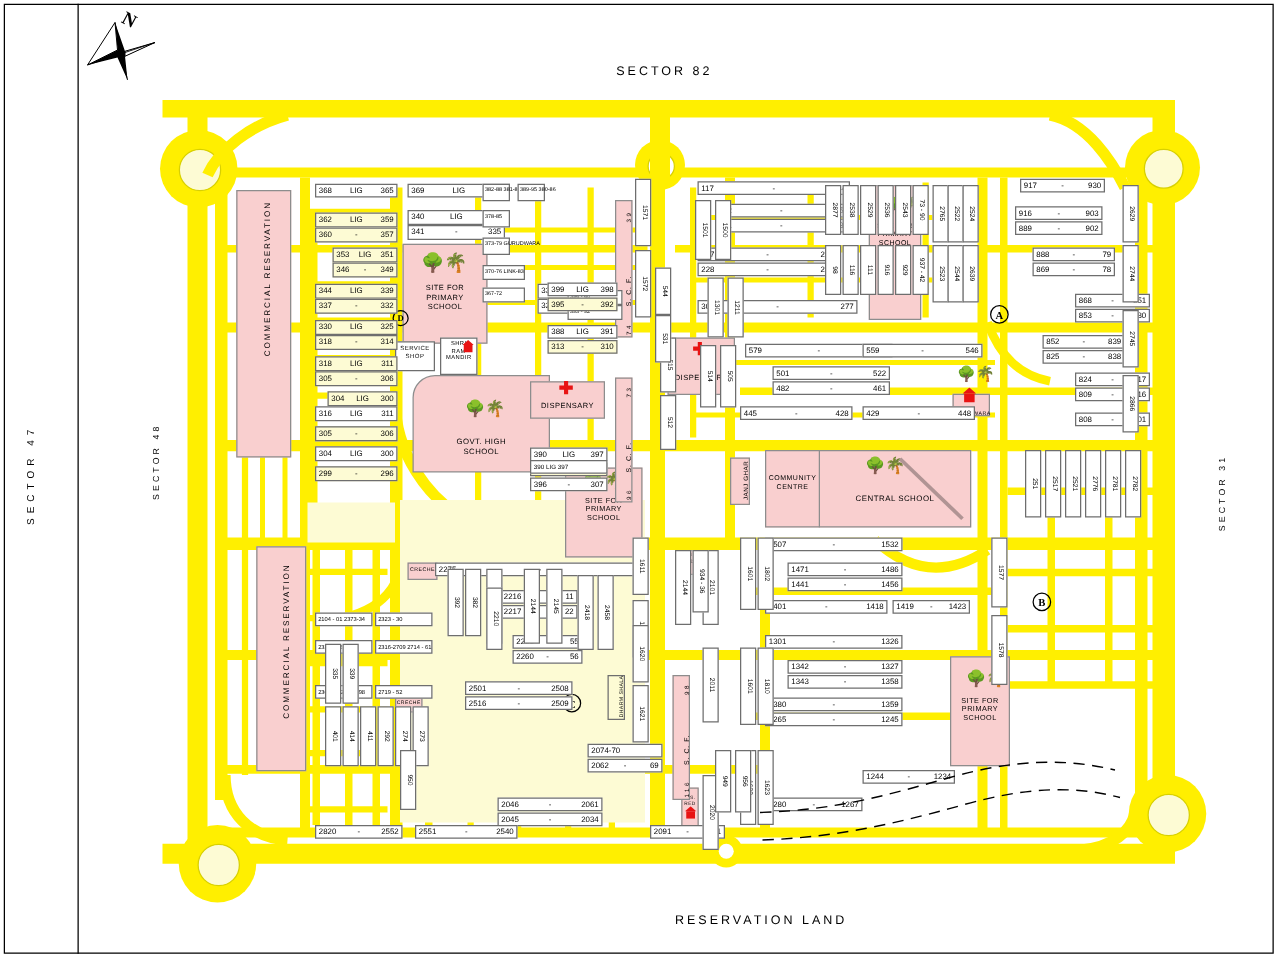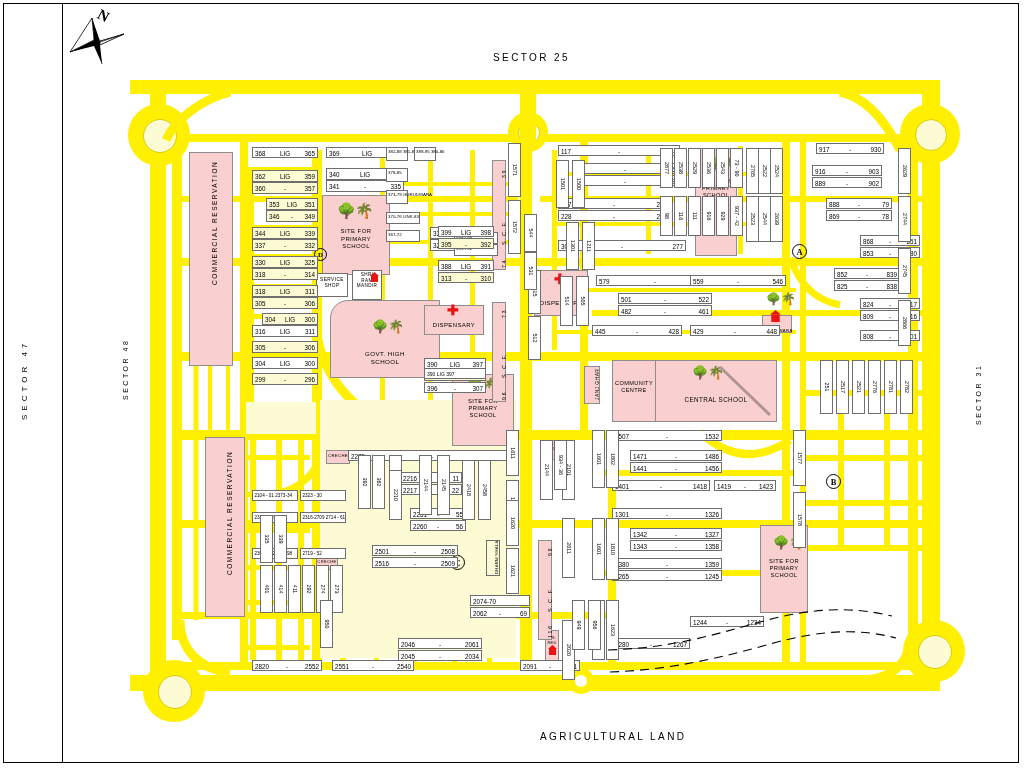--- a/index.html
+++ b/index.html
@@ -60,22 +60,22 @@
       <polygon points="38,37 62,30 38,41" fill="#fff" stroke="#000" stroke-width="0.8"></polygon>
       <line x1="8" y1="48" x2="62" y2="30" stroke="#000" stroke-width="0.7"></line>
       <line x1="30" y1="14" x2="40" y2="60" stroke="#000" stroke-width="0.7"></line>
 
       <g transform="translate(40,3) rotate(28)">
         <text x="0" y="12" font-family="Liberation Serif, serif" font-size="15" font-weight="bold" fill="#000">N</text>
       </g>
     </svg>
   </div>
 
-  <div class="title-top" style="left:493px;top:52px;">SECTOR 25</div>
-  <div class="title-bot" style="left:540px;top:731px;">AGRICULTURAL LAND</div>
+  <div class="title-top" style="left:493px;top:52px;">SECTOR 82</div>
+  <div class="title-bot" style="left:540px;top:731px;">RESERVATION LAND</div>
   <div class="vlabel" style="left:20px;top:420px;letter-spacing:4px;">SECTOR 47</div>
   <div class="vlabel" style="left:122px;top:400px;font-size:7px;letter-spacing:2.5px;">SECTOR 48</div>
   <div class="vlabel" style="left:975px;top:425px;font-size:7px;letter-spacing:2.5px;">SECTOR 31</div>
 
   <div class="road" style="left:130px;top:80px;width:810px;height:14px;"></div>
   <div class="road" style="left:130px;top:675px;width:810px;height:16px;"></div>
   <div class="road" style="left:150px;top:88px;width:16px;height:594px;"></div>
   <div class="road" style="left:922px;top:88px;width:18px;height:594px;"></div>
 
   <div class="road" style="left:172px;top:140px;width:10px;height:500px;"></div>

